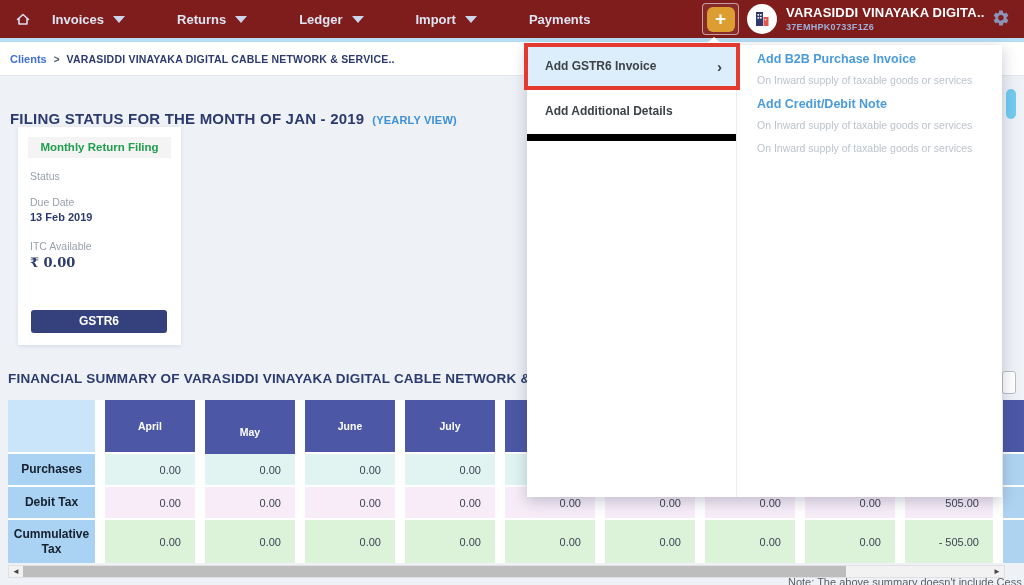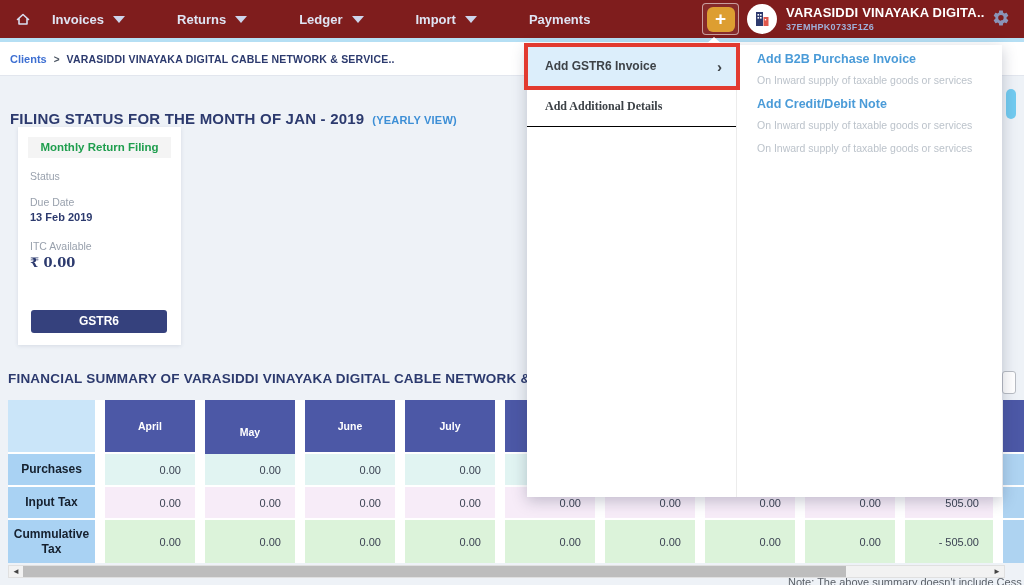--- a/index.html
+++ b/index.html
@@ -58,21 +58,21 @@
   .edge-control { position:absolute; left:1002px; top:371px; width:14px; height:23px; background:#fff; border:1px solid #b9bdc4; border-radius:3px; z-index:2; }
 
   
   .panel { position:absolute; left:527px; top:45px; width:475px; height:452px; background:#fff; box-shadow:0 4px 14px rgba(30,40,70,.25); z-index:6; display:flex; }
   .panel-caret { position:absolute; left:178px; top:-8px; width:0; height:0; border-left:9px solid transparent; border-right:9px solid transparent; border-bottom:8px solid #ffffff; }
   .menu-col { width:210px; border-right:1px solid #ececec; }
   .menu-item { height:42px; display:flex; align-items:center; padding:0 14px 0 18px; font-size:12px; font-weight:700; color:#3d4247; cursor:pointer; }
   .menu-item.active { background:#dceefb;justify-content:center; }
   .menu-item .spacer { flex:1; }
   .menu-chevron { font-size:15px; font-weight:700; color:#3d4247; }
-  .menu-item.second { height:40px; border-bottom:1px solid #000000;font-family:Liberation Serif, serif; }
+  .menu-item.second { height:54px; border-bottom:7px solid #000000; }
   .submenu-col { flex:1; padding:7px 0 0 20px; }
   .submenu-item { margin-bottom:11px; cursor:pointer; }
   .submenu-link { color:#4a9bd8; font-size:12.5px; font-weight:700; }
   .submenu-desc { color:#bcc3cb; font-size:10.5px; margin-top:8px; }
 
   
   .red-annotation { position:absolute; left:524px; top:43px; width:216px; height:47px; border:4px solid #e23a2f; z-index:9; pointer-events:none; }
 </style>
 </head>
 <body>
@@ -125,21 +125,21 @@
         <div class="t-cell val" style="width: 90px; height: 31px; background: rgb(225, 244, 242);">0.00</div>
         <div class="t-cell val" style="width: 90px; height: 31px; background: rgb(225, 244, 242);">0.00</div>
         <div class="t-cell val" style="width: 90px; height: 31px; background: rgb(225, 244, 242);"></div>
         <div class="t-cell val" style="width: 90px; height: 31px; background: rgb(225, 244, 242);"></div>
         <div class="t-cell val" style="width: 90px; height: 31px; background: rgb(225, 244, 242);"></div>
         <div class="t-cell val" style="width: 88px; height: 31px; background: rgb(225, 244, 242);"></div>
         <div class="t-cell val" style="width: 80px; height: 31px; background: rgb(174, 211, 241);"></div>
         <div class="t-cell val" style="width: 90px; height: 31px; background: rgb(174, 211, 241);"></div>
       </div>
       <div class="t-row" style="height: 31px;">
-        <div class="t-cell lbl" style="width: 87px; height: 31px; background: rgb(169, 210, 243);">Input Tax</div>
+        <div class="t-cell lbl" style="width: 87px; height: 31px; background: rgb(169, 210, 243);">Debit Tax</div>
         <div class="t-cell val" style="width: 90px; height: 31px; background: rgb(247, 236, 248);">0.00</div>
         <div class="t-cell val" style="width: 90px; height: 31px; background: rgb(247, 236, 248);">0.00</div>
         <div class="t-cell val" style="width: 90px; height: 31px; background: rgb(247, 236, 248);">0.00</div>
         <div class="t-cell val" style="width: 90px; height: 31px; background: rgb(247, 236, 248);">0.00</div>
         <div class="t-cell val" style="width: 90px; height: 31px; background: rgb(247, 236, 248);">0.00</div>
         <div class="t-cell val" style="width: 90px; height: 31px; background: rgb(247, 236, 248);">0.00</div>
         <div class="t-cell val" style="width: 90px; height: 31px; background: rgb(247, 236, 248);">0.00</div>
         <div class="t-cell val" style="width: 90px; height: 31px; background: rgb(247, 236, 248);">0.00</div>
         <div class="t-cell val" style="width: 88px; height: 31px; background: rgb(247, 236, 248);">505.00</div>
         <div class="t-cell val" style="width: 80px; height: 31px; background: rgb(174, 211, 241);">505.00</div>

